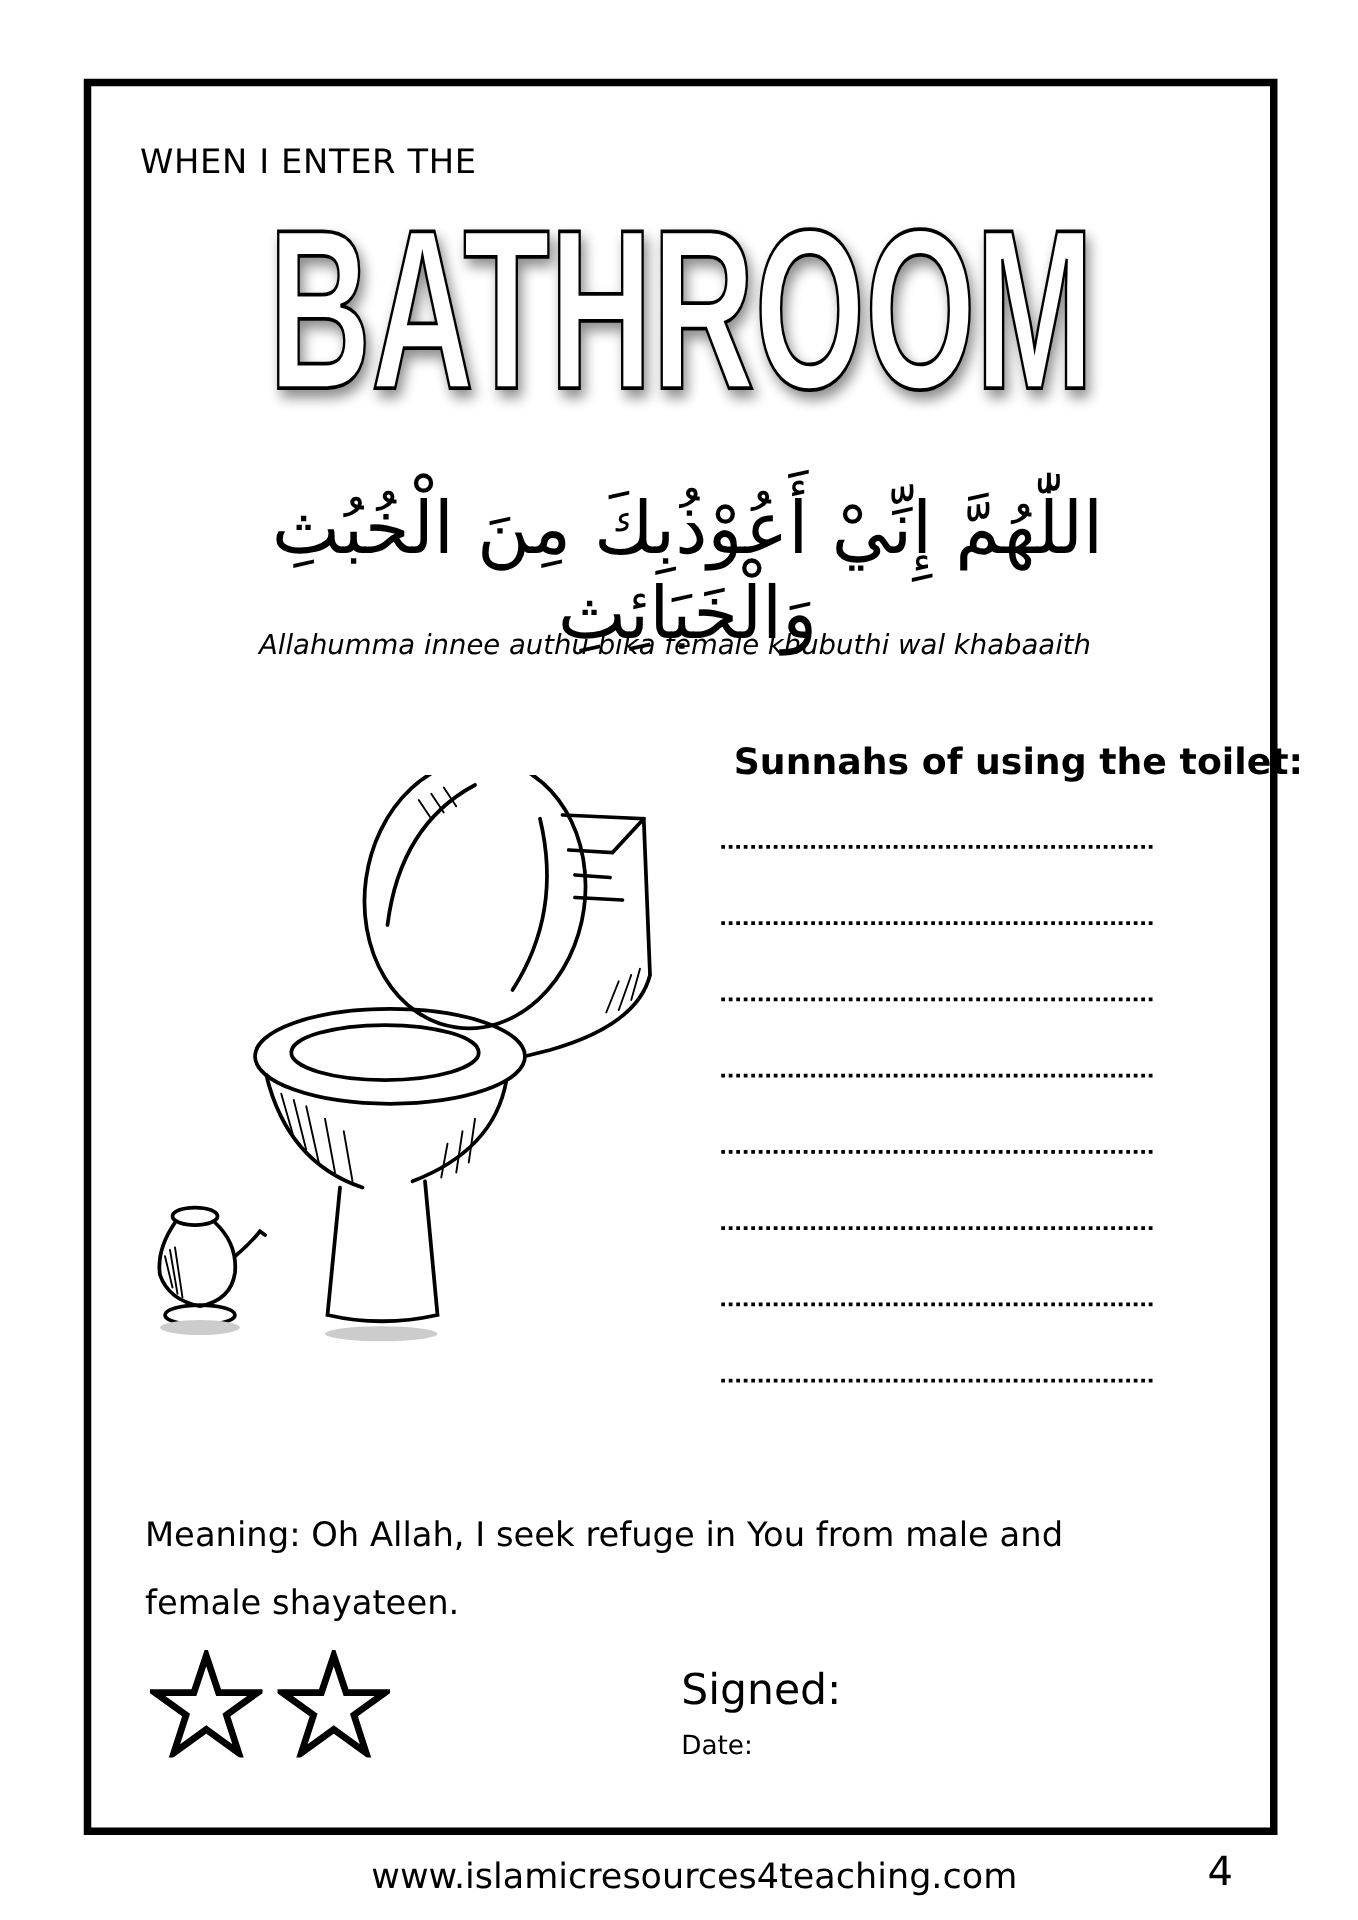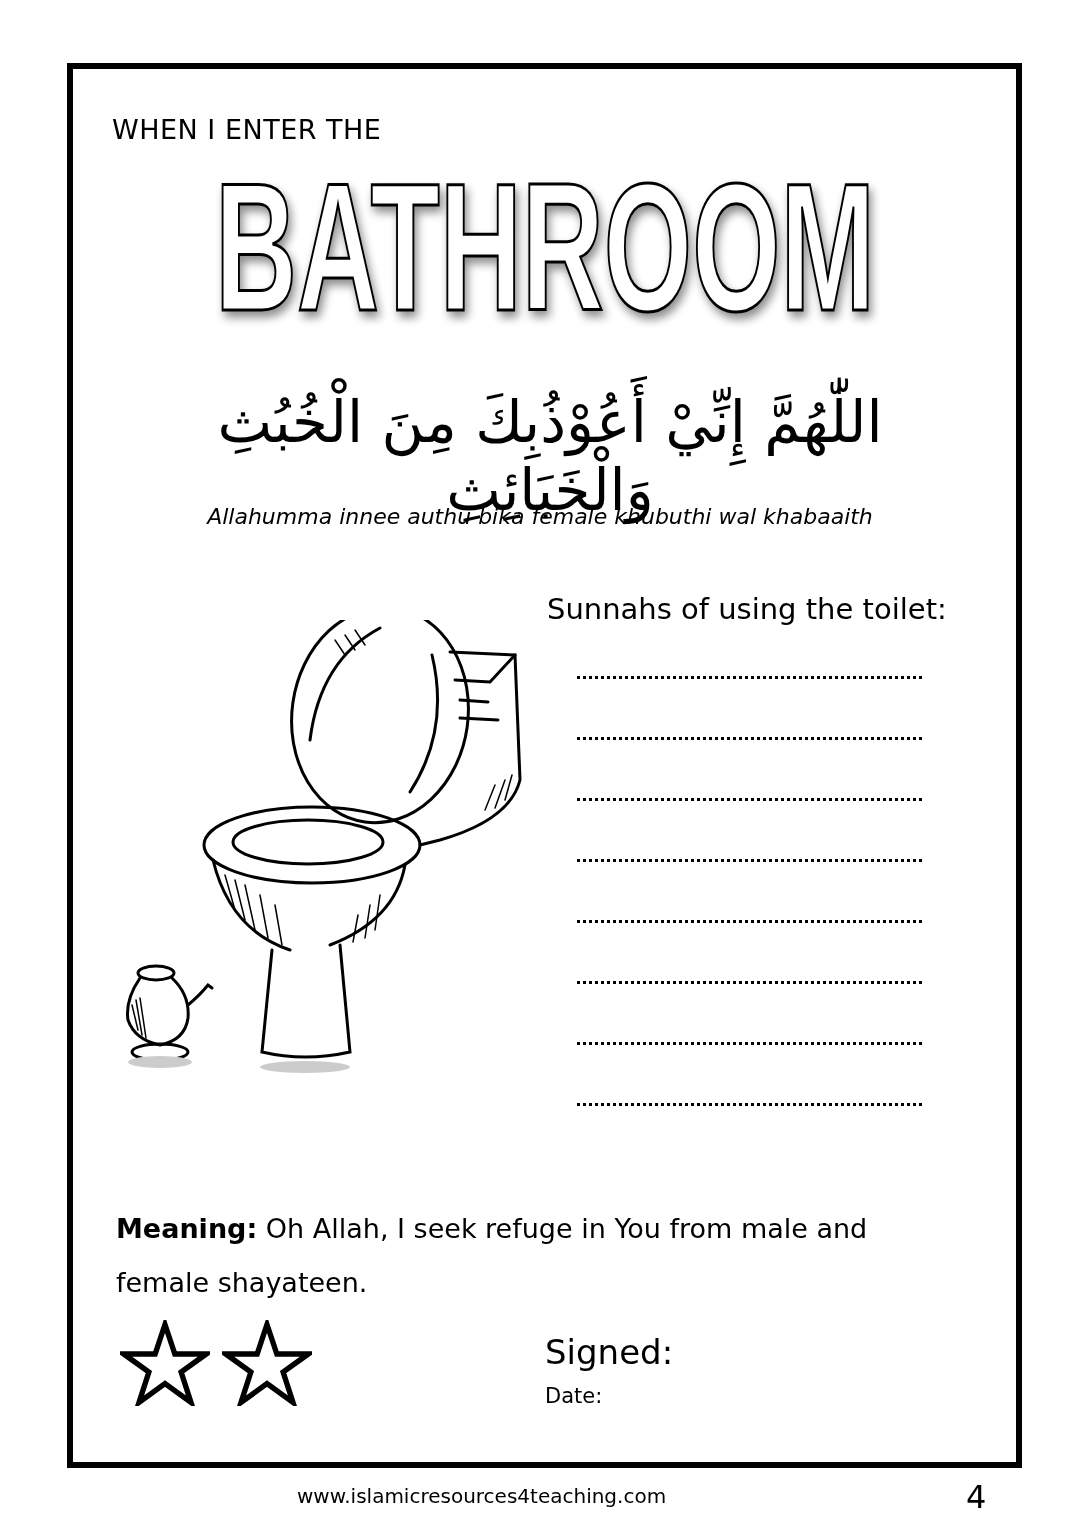--- a/index.html
+++ b/index.html
@@ -9,32 +9,32 @@
              border: 6px solid #000; box-sizing: content-box; }
     .kicker { position: absolute; left: 112px; top: 114px; font-size: 27px;
               letter-spacing: 0.5px; font-family: "DejaVu Sans", sans-serif; }
     .title-wrap { position: absolute; left: 205px; top: 150px; width: 680px; height: 190px; }
     .title-wrap svg { width: 100%; height: 100%; }
     .arabic { position: absolute; left: 160px; top: 388px; width: 780px; text-align: center;
               font-size: 58px; font-family: "DejaVu Serif", serif; direction: rtl; }
     .translit { position: absolute; left: 200px; top: 504px; width: 680px; text-align: center;
                 font-size: 22px; font-style: italic; font-family: "DejaVu Sans", sans-serif; }
     .illus { position: absolute; left: 110px; top: 620px; width: 440px; height: 480px; }
-    .sunnah-heading { position: absolute; left: 547px; top: 592px; font-size: 29px;
-                      font-family: "DejaVu Sans", sans-serif; font-weight: 400; }
+    .sunnah-heading { position: absolute; left: 587px; top: 592px; font-size: 29px;
+                      font-family: "DejaVu Sans", sans-serif; font-weight: 700; }
     .lines { position: absolute; left: 577px; top: 672px; width: 345px; }
     .line { height: 4px; border-bottom: 3px dotted #000; margin-bottom: 54px; }
     .meaning { position: absolute; left: 116px; top: 1202px; width: 800px; font-size: 27px;
                line-height: 54px; font-family: "DejaVu Sans", sans-serif; }
-    .meaning b { font-weight: 700; }
+    .meaning b { font-weight: 400; }
     .stars { position: absolute; left: 120px; top: 1320px; display: flex; gap: 12px; }
     .stars svg { width: 90px; height: 86px; }
     .signed { position: absolute; left: 545px; top: 1332px; font-size: 34px; }
     .date { position: absolute; left: 545px; top: 1384px; font-size: 21px; }
-    .footer-url { position: absolute; left: 297px; top: 1484px; font-size: 20px; }
+    .footer-url { position: absolute; left: 297px; top: 1484px; font-size: 28px; }
     .page-num { position: absolute; left: 966px; top: 1478px; font-size: 32px; }
   </style>
 </head>
 <body>
 
 <div class="frame"></div>
 
 <div class="kicker">WHEN I ENTER THE</div>
 
 <div class="title-wrap">

